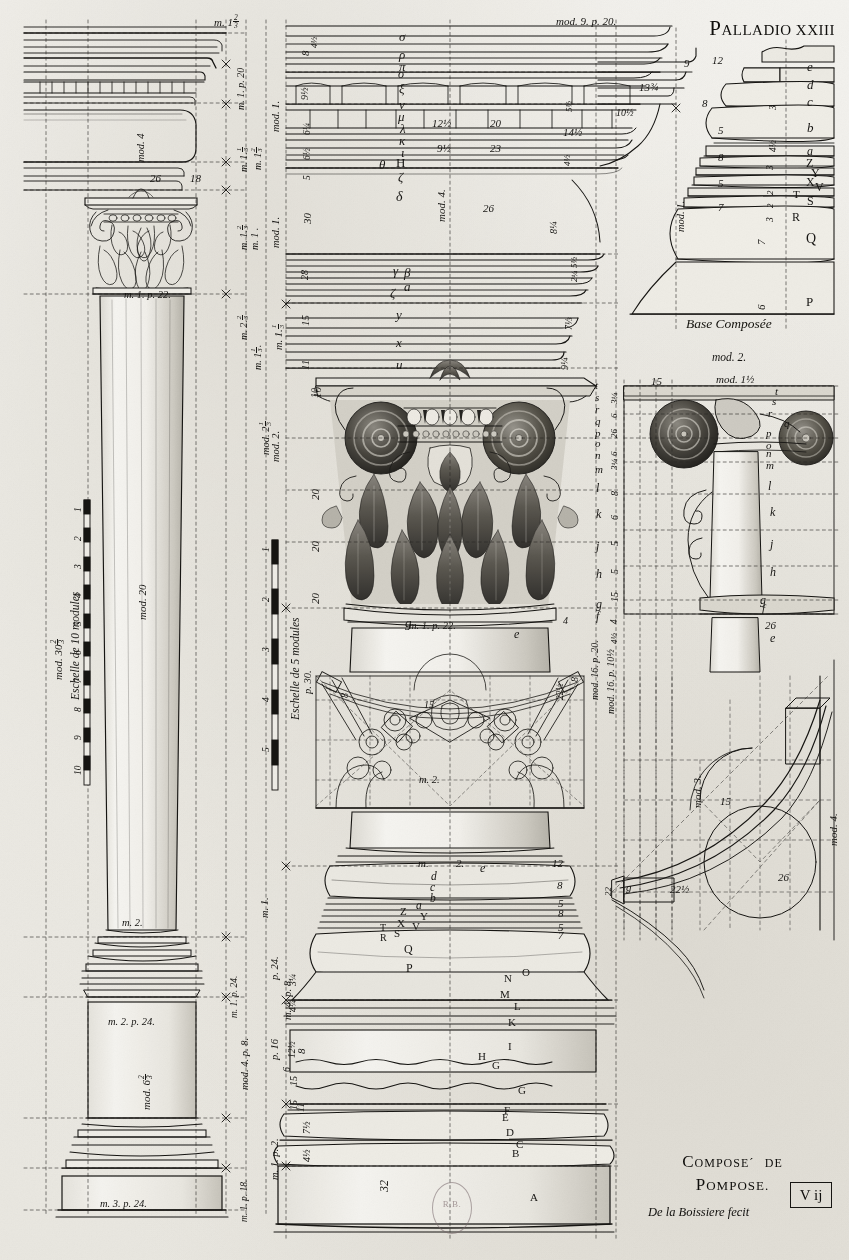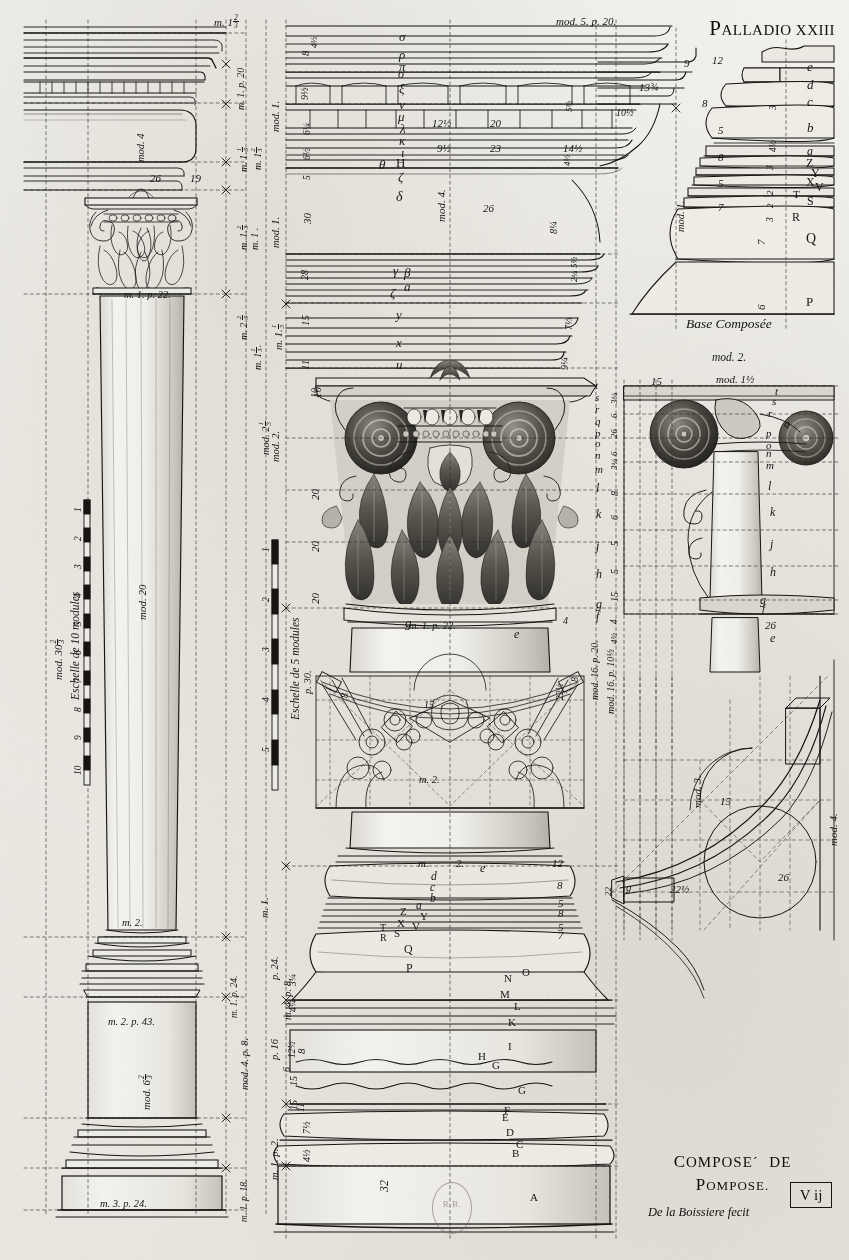--- a/index.html
+++ b/index.html
@@ -61,21 +61,21 @@
 
   #colophon {
     position: absolute; left: 645px; top: 1152px;
     text-align: center; width: 175px;
     color: #100e0a;
   }
   #colophon .line1, #colophon .line2 {
     font-style: normal; letter-spacing: 1px;
   }
   #colophon .line1 { font-size: 17px; }
-  #colophon .line1 .sc { font-size: 15px; }
+  #colophon .line1 .sc { font-size: 12px; }
   #colophon .line2 { font-size: 17px; margin-top: 3px; }
   #colophon .line2 .sc { font-size: 13px; }
   #colophon .line3 {
     font-size: 12.5px; font-style: italic; margin-top: 10px;
     text-align: left; padding-left: 3px;
   }
   #signature-box {
     position: absolute; left: 790px; top: 1182px;
     width: 42px; height: 26px;
     border: 1.3px solid #171510;
@@ -833,46 +833,46 @@
   <div class="lbl" style="left:214px;top:14px;font-size:11px">m. 1<span class="frac"><b>2</b><i>3</i></span></div>
   <div class="lbl rot90" style="left:236px;top:110px;font-size:10px">m. 1. p. 20</div>
   <div class="lbl rot90" style="left:236px;top:172px;font-size:10px">m. 1.<span class="frac"><b>1</b><i>3</i></span></div>
   <div class="lbl rot90" style="left:236px;top:250px;font-size:10px">m. 1.<span class="frac"><b>2</b><i>3</i></span></div>
   <div class="lbl rot90" style="left:236px;top:340px;font-size:10px">m. 2.<span class="frac"><b>2</b><i>3</i></span></div>
   <div class="lbl rot90" style="left:250px;top:170px;font-size:10px">m. 1<span class="frac"><b>2</b><i>3</i></span></div>
   <div class="lbl rot90" style="left:250px;top:250px;font-size:10px">m. 1 .</div>
   <div class="lbl rot90" style="left:250px;top:370px;font-size:10px">m. 1<span class="frac"><b>1</b><i>3</i></span>.</div>
   <div class="lbl rot90" style="left:136px;top:162px;font-size:10.5px">mod. 4</div>
   <div class="lbl num" style="left:150px;top:173px;font-size:11px">26</div>
-  <div class="lbl num" style="left:190px;top:173px;font-size:11px">19</div>
+  <div class="lbl num" style="left:190px;top:173px;font-size:11px">18</div>
   <div class="lbl" style="left:124px;top:290px;font-size:10.5px">m. 1. p. 22.</div>
   <div class="lbl rot90" style="left:137px;top:620px;font-size:11px">mod. 20</div>
   <div class="lbl rot90" style="left:70px;top:700px;font-size:11.5px">Eschelle de 10 modules</div>
   <div class="lbl rot90" style="left:50px;top:680px;font-size:11px">mod. 30<span class="frac"><b>2</b><i>3</i></span></div>
 
   <div class="lbl num rot90" style="left:74px;top:512px;font-size:9.5px">1</div>
   <div class="lbl num rot90" style="left:74px;top:541px;font-size:9.5px">2</div>
   <div class="lbl num rot90" style="left:74px;top:569px;font-size:9.5px">3</div>
   <div class="lbl num rot90" style="left:74px;top:598px;font-size:9.5px">4</div>
   <div class="lbl num rot90" style="left:74px;top:626px;font-size:9.5px">5</div>
   <div class="lbl num rot90" style="left:74px;top:655px;font-size:9.5px">6</div>
   <div class="lbl num rot90" style="left:74px;top:683px;font-size:9.5px">7</div>
   <div class="lbl num rot90" style="left:74px;top:712px;font-size:9.5px">8</div>
   <div class="lbl num rot90" style="left:74px;top:740px;font-size:9.5px">9</div>
   <div class="lbl num rot90" style="left:74px;top:775px;font-size:9.5px">10</div>
 
   <div class="lbl" style="left:122px;top:918px;font-size:10.5px">m. 2.</div>
-  <div class="lbl" style="left:108px;top:1017px;font-size:10.5px">m. 2. p. 43.</div>
+  <div class="lbl" style="left:108px;top:1017px;font-size:10.5px">m. 2. p. 24.</div>
   <div class="lbl rot90" style="left:138px;top:1110px;font-size:11px">mod. 6<span class="frac"><b>2</b><i>3</i></span></div>
   <div class="lbl rot90" style="left:240px;top:1090px;font-size:10.5px">mod. 4. p. 8.</div>
   <div class="lbl rot90" style="left:230px;top:1018px;font-size:9.5px">m. 1. p. 24.</div>
   <div class="lbl rot90" style="left:240px;top:1222px;font-size:9.5px">m. 1. p. 18.</div>
   <div class="lbl" style="left:100px;top:1199px;font-size:10.5px">m. 3.   p. 24.</div>
 
-  <div class="lbl" style="left:556px;top:16px;font-size:11px">mod. 5. p. 20.</div>
+  <div class="lbl" style="left:556px;top:16px;font-size:11px">mod. 9. p. 20.</div>
 
   <div class="lbl" style="left:399px;top:30px;font-size:13px">σ</div>
   <div class="lbl" style="left:399px;top:48px;font-size:13px">ρ</div>
   <div class="lbl" style="left:399px;top:60px;font-size:13px">π</div>
   <div class="lbl" style="left:398px;top:68px;font-size:12px">ο</div>
   <div class="lbl" style="left:399px;top:82px;font-size:13px">ξ</div>
   <div class="lbl" style="left:399px;top:98px;font-size:13px">ν</div>
   <div class="lbl" style="left:398px;top:110px;font-size:13px">μ</div>
   <div class="lbl" style="left:400px;top:122px;font-size:13px">λ</div>
   <div class="lbl" style="left:399px;top:134px;font-size:13px">κ</div>
@@ -898,21 +898,21 @@
   <div class="lbl num rot90" style="left:302px;top:224px;font-size:11px">30</div>
   <div class="lbl num rot90" style="left:300px;top:280px;font-size:10px">28</div>
   <div class="lbl num rot90" style="left:300px;top:326px;font-size:11px">15</div>
   <div class="lbl num rot90" style="left:300px;top:370px;font-size:11px">11</div>
   <div class="lbl num rot90" style="left:312px;top:398px;font-size:11px">10</div>
 
   <div class="lbl num" style="left:432px;top:118px;font-size:11px">12½</div>
   <div class="lbl num" style="left:490px;top:118px;font-size:11px">20</div>
   <div class="lbl num" style="left:437px;top:143px;font-size:11px">9½</div>
   <div class="lbl num" style="left:490px;top:143px;font-size:11px">23</div>
-  <div class="lbl num" style="left:563px;top:143px;font-size:11px">14½</div>
+  <div class="lbl num" style="left:563px;top:127px;font-size:11px">14½</div>
 
   <div class="lbl rot90" style="left:436px;top:222px;font-size:11px">mod. 4.</div>
   <div class="lbl num" style="left:483px;top:203px;font-size:11px">26</div>
   <div class="lbl rot90" style="left:303px;top:222px;font-size:10px"></div>
   <div class="lbl rot90" style="left:271px;top:132px;font-size:10.5px">mod. 1.</div>
   <div class="lbl rot90" style="left:271px;top:248px;font-size:10.5px">mod. 1.</div>
   <div class="lbl rot90" style="left:271px;top:350px;font-size:10.5px">m. 1.<span class="frac"><b>1</b><i>3</i></span></div>
   <div class="lbl rot90" style="left:271px;top:462px;font-size:10.5px">mod. 2.</div>
   <div class="lbl rot90" style="left:258px;top:455px;font-size:10.5px">mod. 2<span class="frac"><b>1</b><i>3</i></span></div>
 

